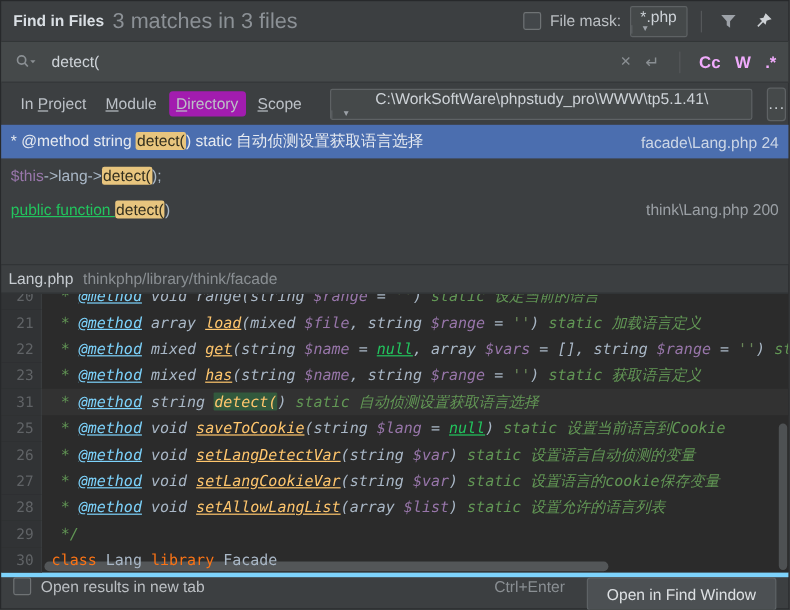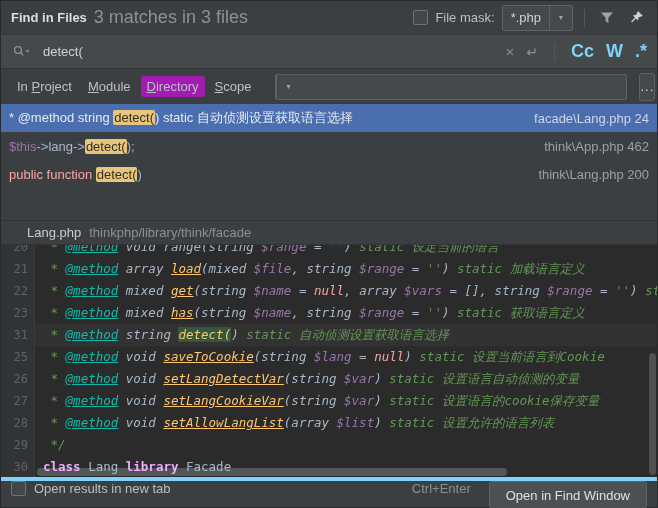--- a/index.html
+++ b/index.html
@@ -6,32 +6,32 @@
   body{width:658px;height:508px;background:#3c3f41;font-family:"Liberation Sans",sans-serif;
        font-size:13px;color:#bbbfc3;overflow:hidden;position:relative;-webkit-font-smoothing:antialiased;}
   .win{position:absolute;inset:0;border:1px solid #27292b;box-sizing:border-box;display:flex;flex-direction:column;}
 
   
   .hdr{height:33px;flex:0 0 33px;display:flex;align-items:center;padding:0 10px;gap:7px;}
   .title{font-weight:bold;color:#dadfe4;}
   .summary{color:#8c9196;font-size:18px;}
   .spacer{margin-left:auto;}
   .chk{width:13px;height:13px;border:1px solid #6f7375;border-radius:2px;background:#43474a;flex:0 0 13px;}
-  .combo{display:flex;align-items:center;height:24px;background:#45494a;border:1px solid #5e6264;border-radius:2px;}
+  .combo{display:flex;align-items:center;height:24px;background:#45494a;border:1px solid #5e6264;border-radius:2px;flex-direction:column;}
   .combo .val{padding:0 8px;color:#ced3d8;}
   .combo .arrow{width:22px;align-self:stretch;border-left:1px solid #5e6264;display:flex;align-items:center;justify-content:center;color:#9da2a8;font-size:7px;}
   .vdiv{width:1px;height:18px;background:#55585a;margin:0 4px;}
   .icon-btn{display:flex;align-items:center;justify-content:center;width:22px;height:22px;}
 
   
   .srow{height:33px;flex:0 0 33px;background:#45494a;border-top:1px solid #323637;border-bottom:1px solid #323637;
         display:flex;align-items:center;padding:0 10px;gap:6px;}
   .query{color:#ced3d8;margin-left:4px;}
   .srow .right{margin-left:auto;display:flex;align-items:center;gap:12px;color:#8a8f93;}
-  .tgl{font-weight:bold;color:#7dd3fc;font-size:18px;}
+  .tgl{font-weight:bold;color:#f0abfc;font-size:14px;}
   .xicon{font-size:15px;line-height:1;color:#8a8f93;}
   .nlicon{font-size:14px;line-height:1;color:#8a8f93;}
 
   
   .scope{height:35px;flex:0 0 35px;display:flex;align-items:center;padding:0 10px;gap:4px;}
   .tab{color:#bcc1c7;padding:3px 6px;border-radius:3px;white-space:nowrap;}
   .tab.sel{background:#a21caf;}
   .tab u{text-decoration:underline;}
   .pathcombo{margin-left:14px;width:350px;flex:0 0 350px;height:24px;}
   .pathcombo .val{flex:1;overflow:hidden;white-space:nowrap;}
@@ -40,43 +40,43 @@
 
   
   .results{height:116px;flex:0 0 116px;background:#3c3f41;}
   .rrow{height:28px;display:flex;align-items:center;padding:0 8px;white-space:pre;}
   .rrow.sel{background:#4b6eaf;color:#e9edf3;}
   .rrow .ref{margin-left:auto;color:#9ba0a5;padding-left:12px;}
   .rrow.sel .ref{color:#ccd6e6;}
   .sg-pln{color:#e6eaf0;}
   .sg-pun{color:#a9b7c6;}
   .sg-var{color:#9876aa;}
-  .sg-kw{color:#fca5a5;}
+  .sg-kw{color:#22c55e;text-decoration:underline;}
   .sg-match{background:#e8c57e;color:#34301f;border-radius:2px;padding:0 1px;}
 
   
-  .phdr{height:23px;flex:0 0 23px;border-top:1px solid #313436;display:flex;align-items:center;gap:8px;padding:0 26px;}
+  .phdr{height:23px;flex:0 0 23px;border-top:1px solid #313436;display:flex;align-items:center;gap:8px;padding:0 6px;}
   .pfile{color:#c7ccd1;}
   .ppath{color:#8a8f93;}
 
   
   .editor{flex:0 0 232px;height:232px;background:#2b2b2b;overflow:hidden;position:relative;border-top:1px solid #313436;}
   .codewrap{position:relative;z-index:2;margin-top:-9px;}
   .cline{display:flex;height:22px;line-height:22px;font-family:"DejaVu Sans Mono",monospace;font-size:12.5px;white-space:pre;}
   .cline.cur{background:#323232;}
   .gut{flex:0 0 34px;width:34px;background:#313335;color:#606366;text-align:right;padding-right:6px;box-sizing:border-box;
        font-size:12px;font-style:normal;border-right:1px solid #393c3e;}
   .ctext{padding-left:8px;font-style:italic;flex:1;overflow:hidden;}
   .sg-doc,.sg-stc,.sg-cmt{color:#629755;}
-  .sg-tag{color:#14b8a6;text-decoration:underline;}
+  .sg-tag{color:#7dd3fc;text-decoration:underline;}
   .sg-typ{color:#a9b7c6;}
   .sg-met{color:#ffc66d;text-decoration:underline;}
   .sg-str{color:#6a8759;}
   .sg-emt{background:#32593d;color:#ffc66d;border-radius:1px;}
-  .sg-kwb{color:#f0abfc;font-style:normal;font-weight:bold;}
+  .sg-kwb{color:#f97316;font-style:normal;font-weight:normal;}
   .sg-def{color:#a9b7c6;font-style:normal;}
   .hthumb{position:absolute;left:36px;bottom:1px;width:470px;height:8px;background:#5b5e60;border-radius:4px;opacity:.85;z-index:1;}
   .vthumb{position:absolute;right:1px;top:108px;width:7px;height:122px;background:#55585a;border-radius:4px;opacity:.85;z-index:3;}
 
   
   .ftr{flex:1;border-top:4px solid #7dd3fc;display:flex;padding:0 10px;gap:8px;}
   .ftr .shortcut{margin-left:auto;color:#8a8f93;}
   .mainbtn{height:26px;padding:0 16px;background:#4c5053;border:1px solid #5e6366;border-radius:3px;color:#dde0e3;
            display:flex;align-items:center;margin-left:10px;}
   svg{display:block;}
@@ -127,34 +127,34 @@
       <span class="tgl">.*</span>
     </span>
   </div>
 
   <div class="scope">
     <span class="tab">In <u>P</u>roject</span>
     <span class="tab"><u>M</u>odule</span>
     <span class="tab sel"><u>D</u>irectory</span>
     <span class="tab"><u>S</u>cope</span>
     <span class="combo pathcombo">
+      <span class="val">C:\WorkSoftWare\phpstudy_pro\WWW\tp5.1.41\</span>
       <span class="arrow">▼</span>
     </span>
     <span class="sqbtn">...</span>
 
   </div>
 
   <div class="results">
     <div class="rrow sel">
       <span><span class="sg-pln">* @method string </span><span class="sg-match">detect(</span><span class="sg-pln">) static 自动侦测设置获取语言选择</span></span>
       <span class="ref">facade\Lang.php 24</span>
     </div>
     <div class="rrow">
       <span><span class="sg-var">$this</span><span class="sg-pun">-&gt;lang-&gt;</span><span class="sg-match">detect(</span><span class="sg-pun">);</span></span>
-      <span class="ref">think\App.php 462</span>
     </div>
     <div class="rrow">
       <span><span class="sg-kw">public function </span><span class="sg-match">detect(</span><span class="sg-pun">)</span></span>
       <span class="ref">think\Lang.php 200</span>
     </div>
   </div>
 
   <div class="phdr">
     <span class="pfile">Lang.php</span>
     <span class="ppath">thinkphp/library/think/facade</span>

